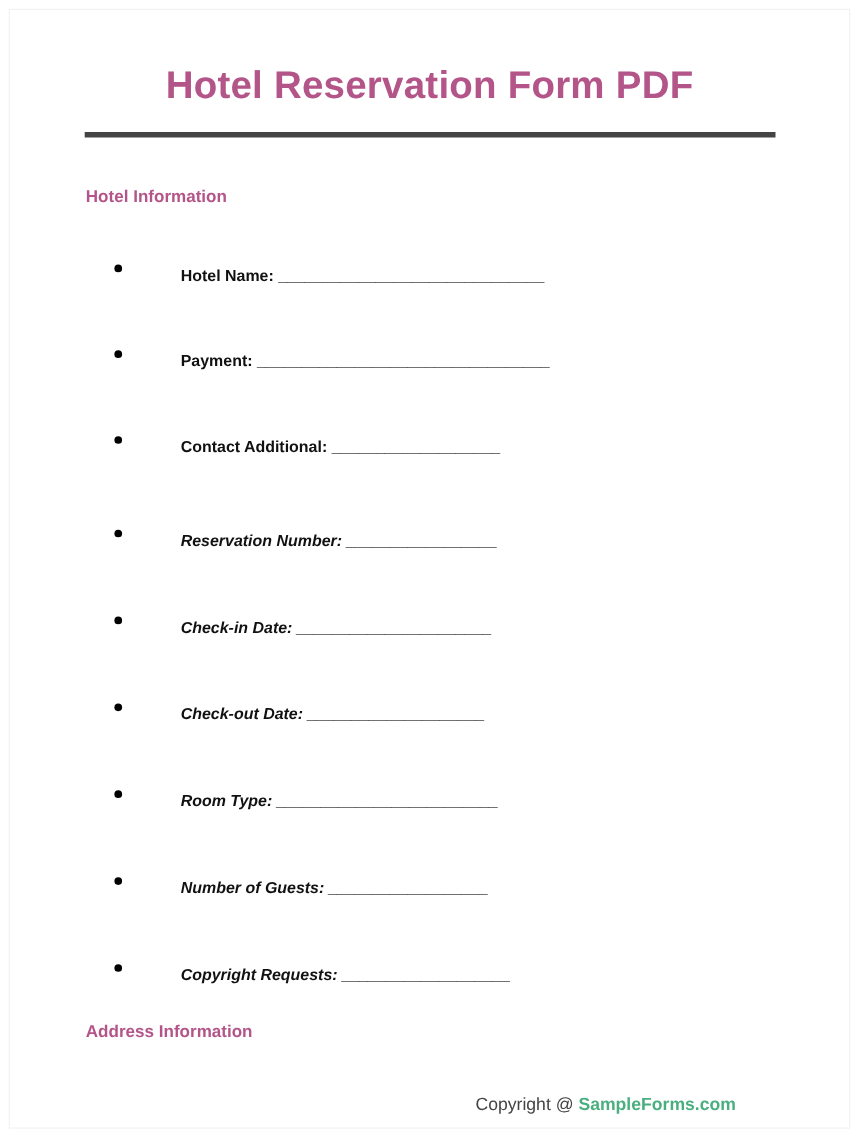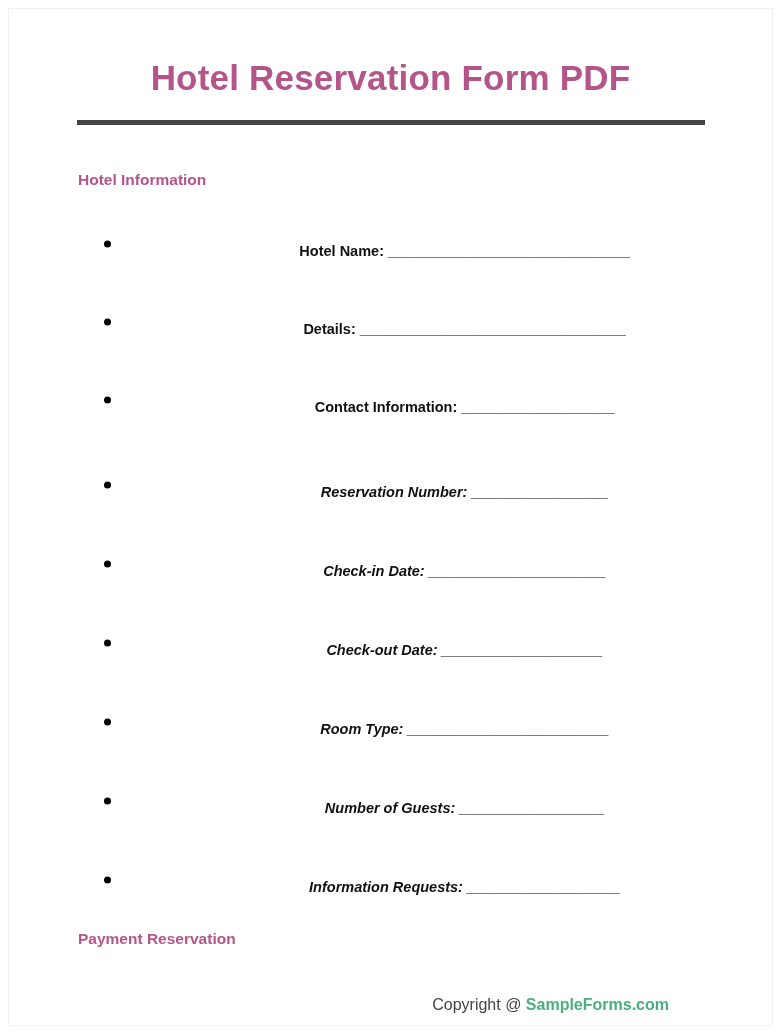--- a/index.html
+++ b/index.html
@@ -77,21 +77,20 @@
   }
 
   .field-item {
     position: relative;
     padding-left: 46px;
     font-size: 14.5px;
     font-weight: bold;
     color: #111111;
     line-height: 1;
     white-space: pre;
-    text-align: center;
   }
 
   .field-item .bullet {
     position: absolute;
     left: 26px;
     top: 50%;
     transform: translateY(-50%);
     width: 7px;
     height: 7px;
     border-radius: 50%;
@@ -138,25 +137,25 @@
 
     <div class="section sec-hotel">
       <div class="section-heading">Hotel Information</div>
       <ul class="field-list">
         <li class="field-item">
           <span class="bullet"></span>
           <span>Hotel Name: ______________________________</span>
         </li>
         <li class="field-item">
           <span class="bullet"></span>
-          <span>Details: _________________________________</span>
-        </li>
-        <li class="field-item">
-          <span class="bullet"></span>
-          <span>Contact Information: ___________________</span>
+          <span>Payment: _________________________________</span>
+        </li>
+        <li class="field-item">
+          <span class="bullet"></span>
+          <span>Contact Additional: ___________________</span>
         </li>
       </ul>
     </div>
 
     <div class="section sec-reservation">
       <ul class="field-list">
         <li class="field-item">
           <span class="bullet"></span>
           <span>Reservation Number: _________________</span>
         </li>
@@ -171,27 +170,27 @@
         <li class="field-item">
           <span class="bullet"></span>
           <span>Room Type: _________________________</span>
         </li>
         <li class="field-item">
           <span class="bullet"></span>
           <span>Number of Guests: __________________</span>
         </li>
         <li class="field-item">
           <span class="bullet"></span>
-          <span>Information Requests: ___________________</span>
+          <span>Copyright Requests: ___________________</span>
         </li>
       </ul>
     </div>
 
     <div class="section sec-payment">
-      <div class="section-heading">Payment Reservation</div>
+      <div class="section-heading">Address Information</div>
       <ul class="field-list">
         <li class="field-item">
           
           
         </li>
 
       </ul>
     </div>
 
   </div>

